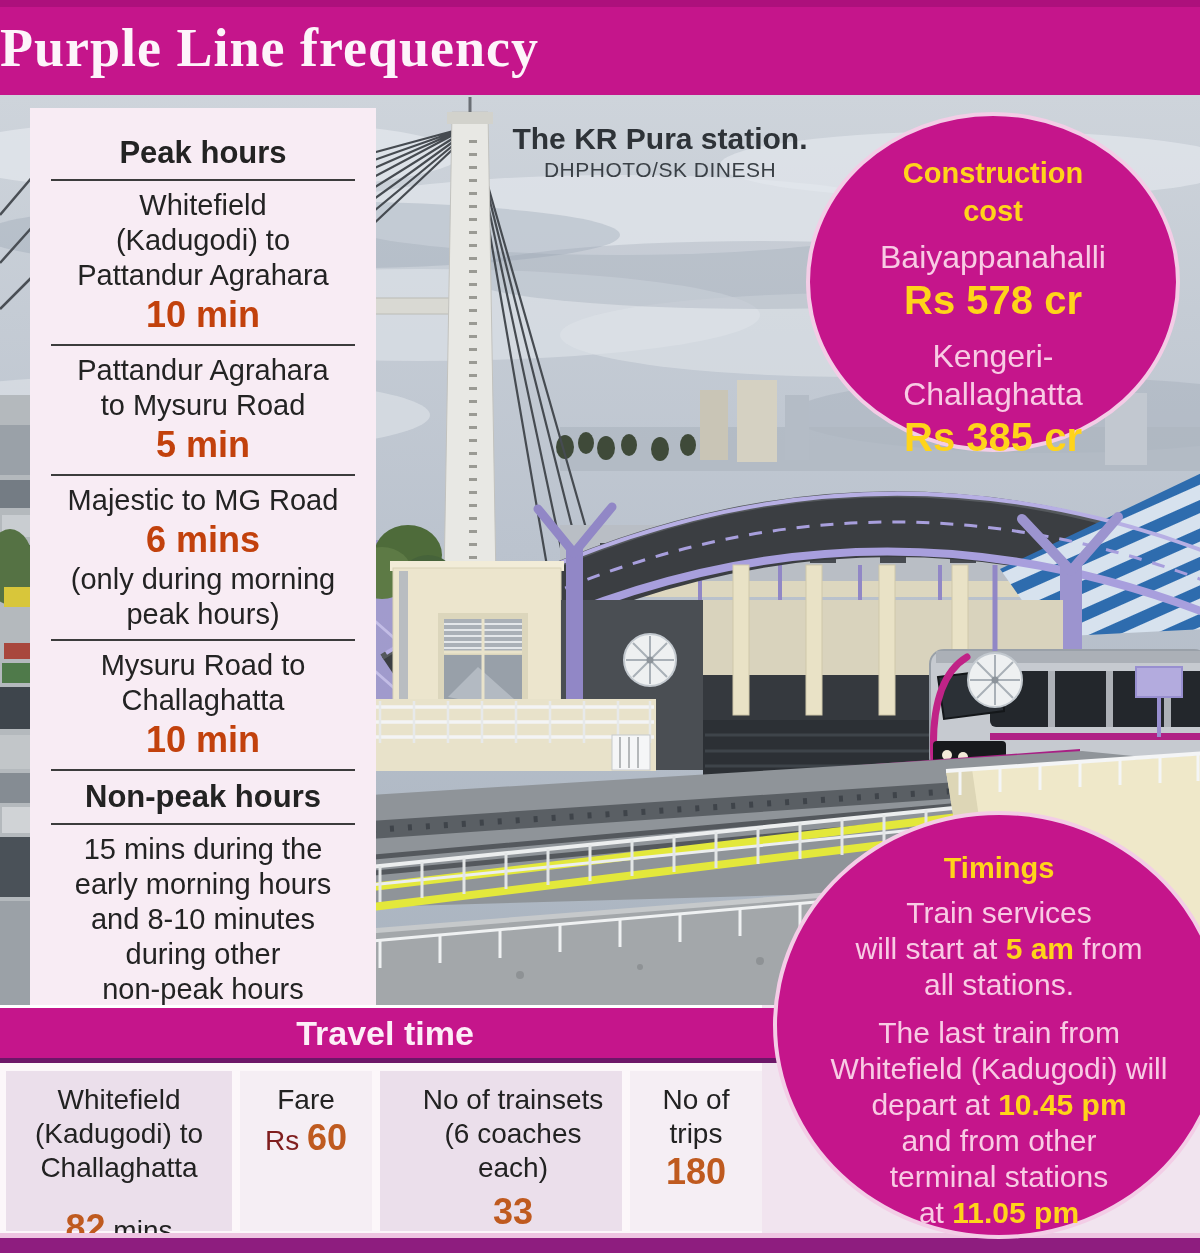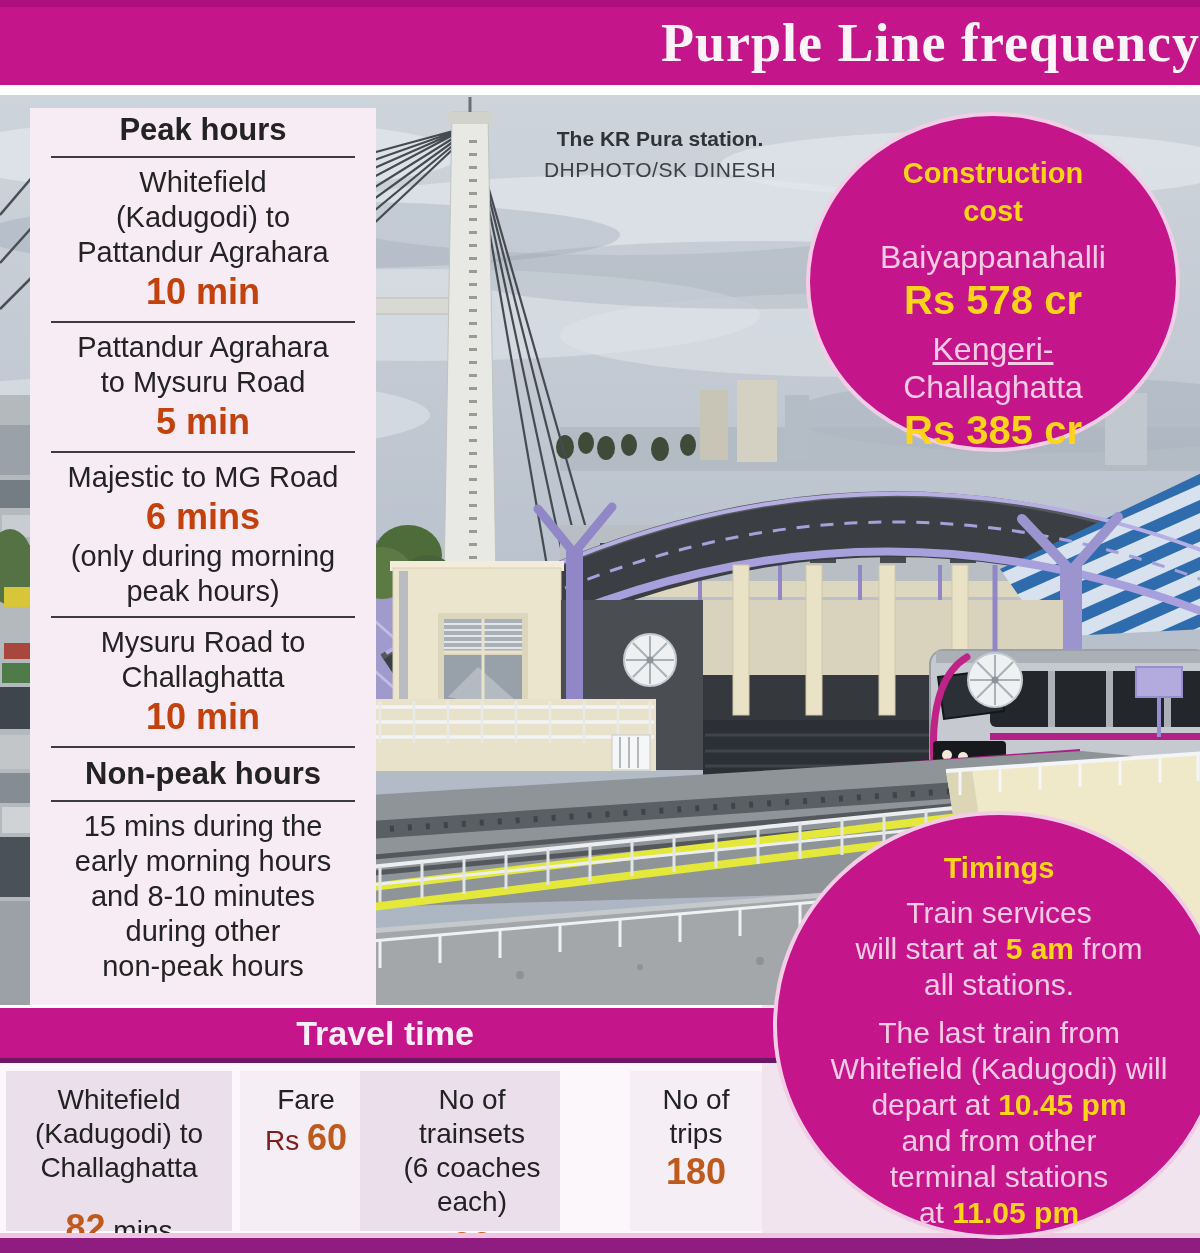--- a/index.html
+++ b/index.html
@@ -1,32 +1,32 @@
 <!DOCTYPE html>
 <html><head>
 <meta charset="utf-8">
 <style>
   html,body{margin:0;padding:0;background:#ffffff;}
   #stage{position:relative;width:1200px;height:1253px;overflow:hidden;
          font-family:"Liberation Sans",sans-serif;background:#ffffff;}
   
-  .hdr{position:absolute;left:0;top:0;width:1200px;height:85px;background:#c5158b;z-index:10;
-       display:flex;align-items:center;justify-content:flex-end;}
+  .hdr{position:absolute;left:0;top:0;width:1200px;height:95px;background:#c5158b;z-index:10;
+       display:flex;align-items:center;justify-content:flex-start;}
   .hdr:before{content:"";position:absolute;left:0;top:0;width:100%;height:7px;background:#ad107c;}
   .hdr-title{font-family:"Liberation Serif",serif;font-weight:700;font-size:54px;color:#fdf4fa;
              letter-spacing:1px;}
   
   .photo{position:absolute;left:0;top:95px;width:1200px;height:910px;z-index:1;}
   .caption{position:absolute;left:480px;top:122px;width:360px;text-align:center;z-index:4;}
-  .cap-main{font-size:21px;font-weight:700;color:#2e3338;line-height:34px;}
+  .cap-main{font-size:30px;font-weight:700;color:#2e3338;line-height:34px;}
   .cap-credit{font-size:21px;color:#3a4046;line-height:28px;letter-spacing:.5px;}
   
   .panel{position:absolute;left:30px;top:108px;width:346px;height:897px;background:#f8ecf4;
          z-index:4;text-align:center;color:#232323;font-size:29px;line-height:35px;
-         box-sizing:border-box;padding-top:3px;}
+         box-sizing:border-box;padding-top:26px;}
   .p-head{font-weight:700;font-size:31px;line-height:38px;}
   .p-rule{border:none;border-top:2px solid #3c3c3c;width:88%;margin:7px auto 7px auto;}
   .p-min{font-weight:700;font-size:36px;line-height:44px;color:#c2410c;}
   
   .circle{position:absolute;background:#c5158b;border-radius:50%;z-index:20;text-align:center;
           border:4px solid #f3cde6;box-sizing:border-box;color:#f8cbe4;}
   .c-build{left:806px;top:112px;width:374px;height:340px;padding-top:38px;}
   .c-time{left:773px;top:811px;width:452px;height:428px;padding-top:34px;}
   .c-title{color:#ffd41a;font-weight:700;font-size:29px;line-height:38px;}
   .c-label{font-size:32px;line-height:38px;color:#f8cbe4;text-align:center;}
@@ -303,21 +303,21 @@
       <div>during other</div>
       <div>non-peak hours</div>
     </div>
   </div>
 
   <div class="circle c-build">
     <div class="c-title">Construction</div>
     <div class="c-title">cost</div>
     <div class="c-label" style="margin-top:8px;">Baiyappanahalli</div>
     <div class="c-cost">Rs 578 cr</div>
-    <div class="c-label" style="margin-top:6px;text-decoration:underline;">Kengeri-</div>
+    <div class="c-label" style="margin-top:13px;">Kengeri-</div>
     <div class="c-label">Challaghatta</div>
     <div class="c-cost">Rs 385 cr</div>
   </div>
 
   <div class="circle c-time">
     <div class="c-title">Timings</div>
     <div class="t-line" style="margin-top:8px;">Train services</div>
     <div class="t-line"><span>will start at </span><span class="t-hl">5 am</span><span> from</span></div>
     <div class="t-line">all stations.</div>
     <div class="t-gap"></div>
@@ -339,21 +339,21 @@
     <div class="tcol dark" style="left:6px;width:226px;">
       <div>Whitefield</div>
       <div>(Kadugodi) to</div>
       <div>Challaghatta</div>
       <div class="tnum" style="margin-top:22px;"><span>82</span><span class="tunit"> mins</span></div>
     </div>
     <div class="tcol lite" style="left:240px;width:132px;">
       <div>Fare</div>
       <div class="tnum"><span class="tpre">Rs </span><span>60</span></div>
     </div>
-    <div class="tcol dark" style="left:360px;width:200px;padding-left:24px;">
+    <div class="tcol dark" style="left:380px;width:242px;padding-left:24px;">
       <div>No of trainsets</div>
       <div>(6 coaches</div>
       <div>each)</div>
       <div class="tnum" style="margin-top:6px;">33</div>
     </div>
     <div class="tcol lite" style="left:630px;width:132px;">
       <div>No of</div>
       <div>trips</div>
       <div class="tnum">180</div>
     </div>

